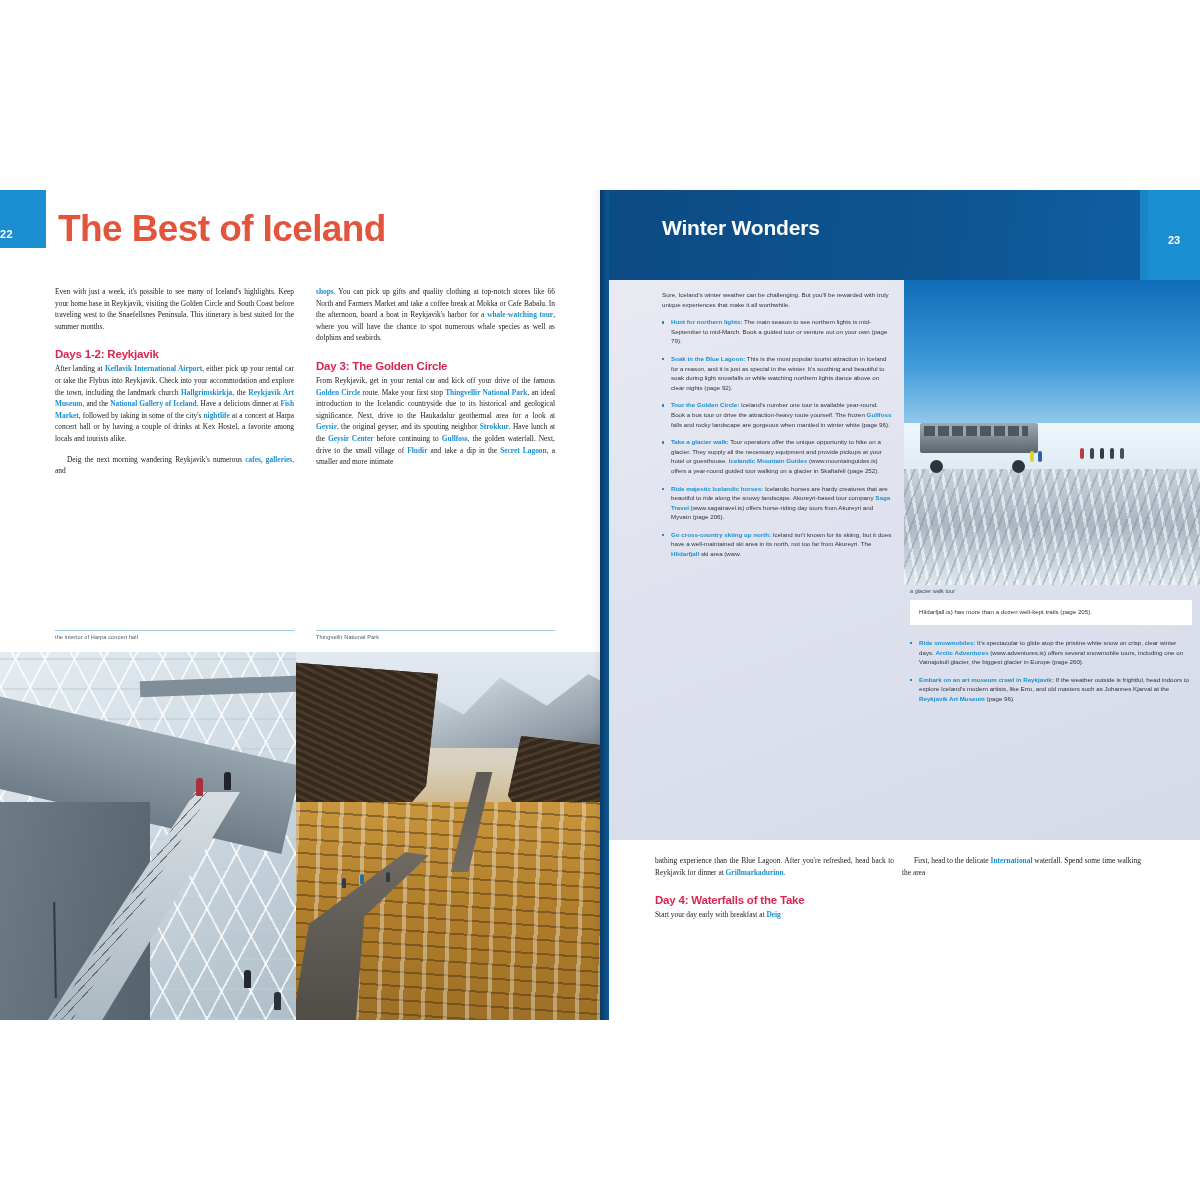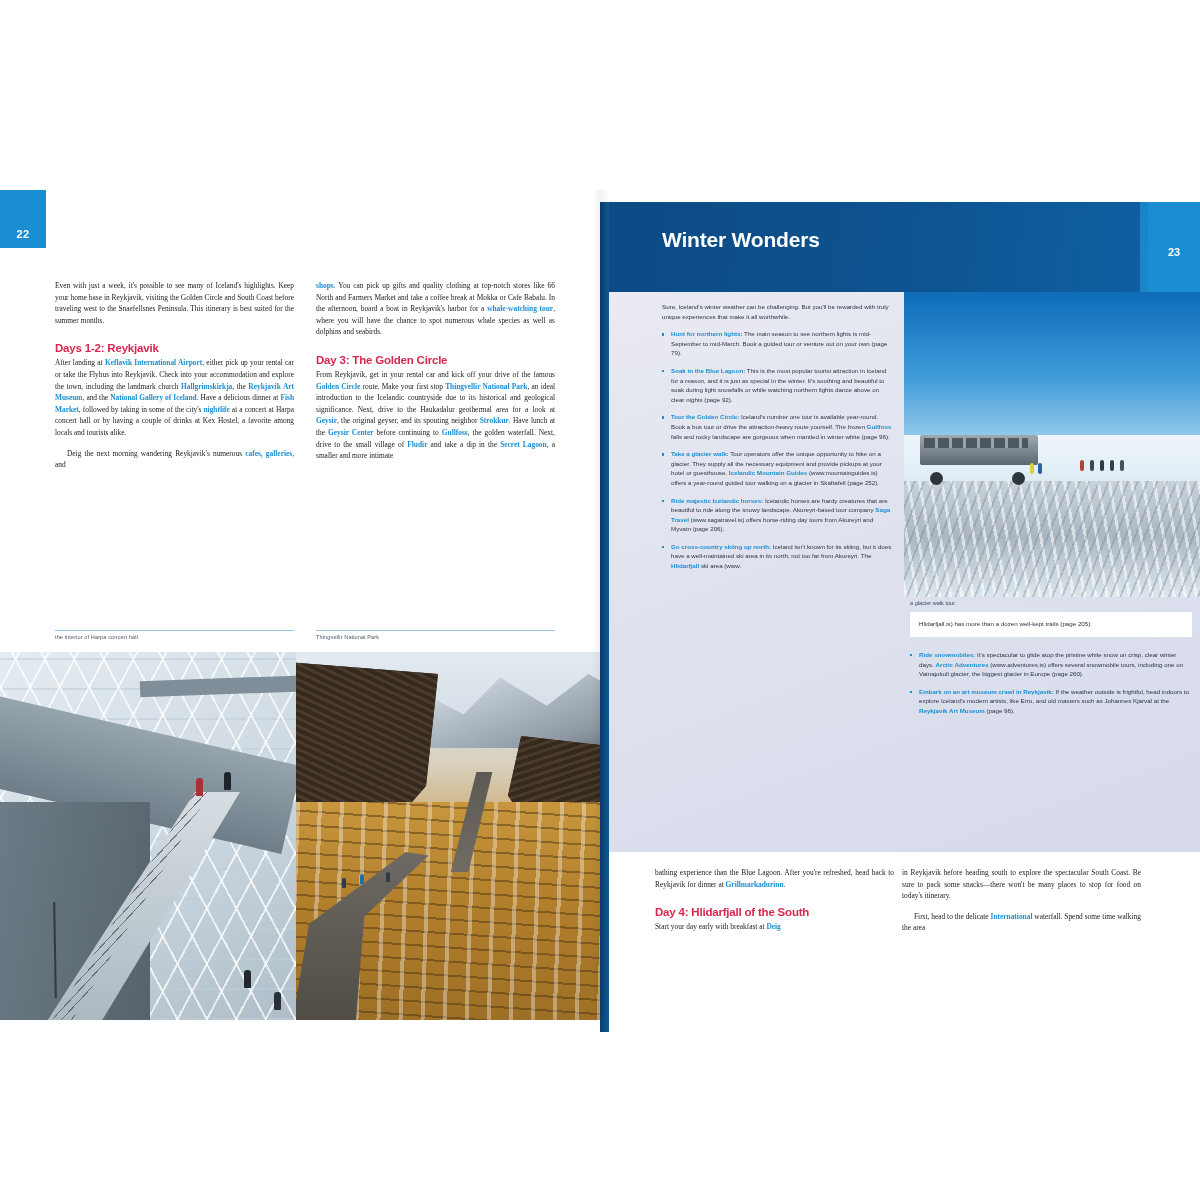--- a/index.html
+++ b/index.html
@@ -27,37 +27,37 @@
   .folio-left {
     position: absolute;
     left: 0; top: 0;
     width: 46px; height: 58px;
     background: #1b8ed2;
     color: #ffffff;
     font-size: 11px;
     font-weight: bold;
     display: flex;
     align-items: flex-end;
-    justify-content: center;
+    justify-content: flex-start;
     padding-bottom: 8px;
     letter-spacing: 0.5px;
   }
   .chapter-title {
     position: absolute;
     left: 58px; top: 18px;
     font-size: 37px;
     font-weight: bold;
     color: #e2553c;
     letter-spacing: -0.6px;
     white-space: nowrap;
   }
 
   .lcols {
     position: absolute;
-    left: 55px; top: 90px;
+    left: 55px; top: 96px;
     width: 500px;
     display: flex;
     gap: 22px;
   }
   .lcol { width: 239px; }
 
   .body-p {
     font-family: "Liberation Serif", serif;
     font-size: 7.4px;
     line-height: 11.6px;
@@ -185,21 +185,21 @@
   .thing-path { position:absolute; left:-10px; top:200px; width:230px; height:180px;
     background: linear-gradient(180deg,#6e6a63,#4e4a44);
     clip-path: polygon(52% 0%, 62% 2%, 34% 36%, 30% 100%, 2% 100%, 10% 40%); }
   .thing-path2 { position:absolute; left:150px; top:120px; width:80px; height:100px;
     background: linear-gradient(180deg,#5d5a54,#706c64);
     clip-path: polygon(38% 0%, 58% 0%, 28% 100%, 6% 100%); }
 
   
   .page-right {
     position: absolute;
-    left: 600px; top: 12px;
+    left: 600px; top: 0;
     width: 600px; height: 830px;
     background: #ffffff;
   }
   .rp-bluefield {
     position: absolute;
     left: 0; top: 0;
     width: 600px; height: 90px;
     background: linear-gradient(100deg,#0d4f8b 0%, #0d5d9e 38%, #1b8ed2 100%);
   }
   .rp-bluefield-dark {
@@ -346,20 +346,21 @@
 <body>
 
 <div id="spread">
 
   <div class="page-left">
 
     <div class="folio-left">
       <span>22</span>
     </div>
 
+    <div class="chapter-title">The Best of Iceland</div>
 
     <div class="lcols">
 
       <div class="lcol">
         <p class="body-p">Even with just a week, it's possible to see many of Iceland's highlights. Keep your home base in Reykjavik, visiting the Golden Circle and South Coast before traveling west to the Snaefellsnes Peninsula. This itinerary is best suited for the summer months.</p>
 
         <h2 class="day-head">Days 1-2: Reykjavik</h2>
 
         <p class="body-p"><span>After landing at </span><span class="lk">Keflavik International Airport</span><span>, either pick up your rental car or take the Flybus into Reykjavik. Check into your accommodation and explore the town, including the landmark church </span><span class="lk">Hallgrimskirkja</span><span>, the </span><span class="lk">Reykjavik Art Museum</span><span>, and the </span><span class="lk">National Gallery of Iceland</span><span>. Have a delicious dinner at </span><span class="lk">Fish Market</span><span>, followed by taking in some of the city's </span><span class="lk">nightlife</span><span> at a concert at Harpa concert hall or by having a couple of drinks at Kex Hostel, a favorite among locals and tourists alike.</span></p>
 
@@ -469,26 +470,25 @@
       <ul class="side-list">
         <li><span class="bhead">Ride snowmobiles:</span><span> It's spectacular to glide atop the pristine white snow on crisp, clear winter days. </span><span class="blink">Arctic Adventures</span><span> (www.adventures.is) offers several snowmobile tours, including one on Vatnajokull glacier, the biggest glacier in Europe (page 260).</span></li>
         <li><span class="bhead">Embark on an art museum crawl in Reykjavik:</span><span> If the weather outside is frightful, head indoors to explore Iceland's modern artists, like Erro, and old masters such as Johannes Kjarval at the </span><span class="blink">Reykjavik Art Museum</span><span> (page 96).</span></li>
       </ul>
     </div>
 
     <div class="rcols">
       <div class="rcol">
         <p class="body-p"><span>bathing experience than the Blue Lagoon. After you're refreshed, head back to Reykjavik for dinner at </span><span class="lk">Grillmarkadurinn</span><span>.</span></p>
 
-        <h2 class="day-head">Day 4: Hlidarfjall of the South</h2>
+        <h2 class="day-head">Day 4: Waterfalls of the Take</h2>
 
         <p class="body-p"><span>Start your day early with breakfast at </span><span class="lk">Deig</span></p>
       </div>
 
       <div class="rcol">
-        <p class="body-p"> in Reykjavik before heading south to explore the spectacular South Coast. Be sure to pack some snacks—there won't be many places to stop for food on today's itinerary.</p>
         <p class="body-p indent"><span>First, head to the delicate </span><span class="lk">International</span><span> waterfall. Spend some time walking the area</span></p>
       </div>
     </div>
   </div>
 
   <div class="gutter-shadow"></div>
 </div>
 
 </body></html>

